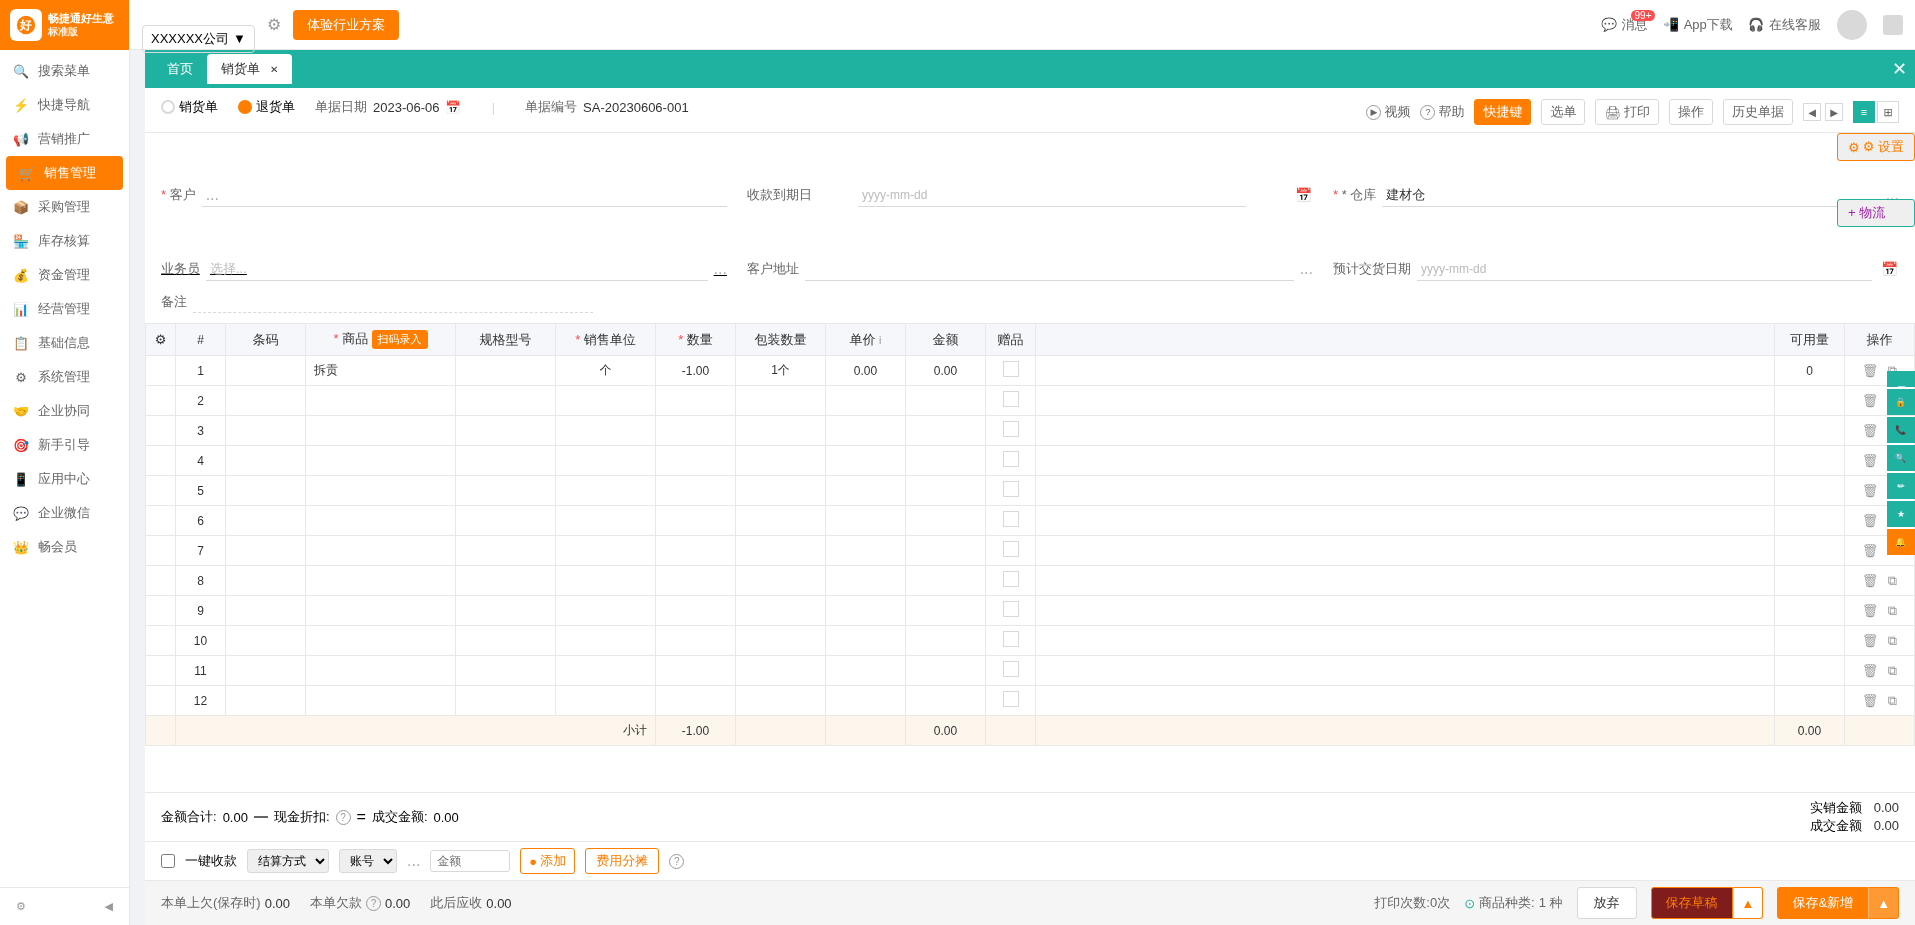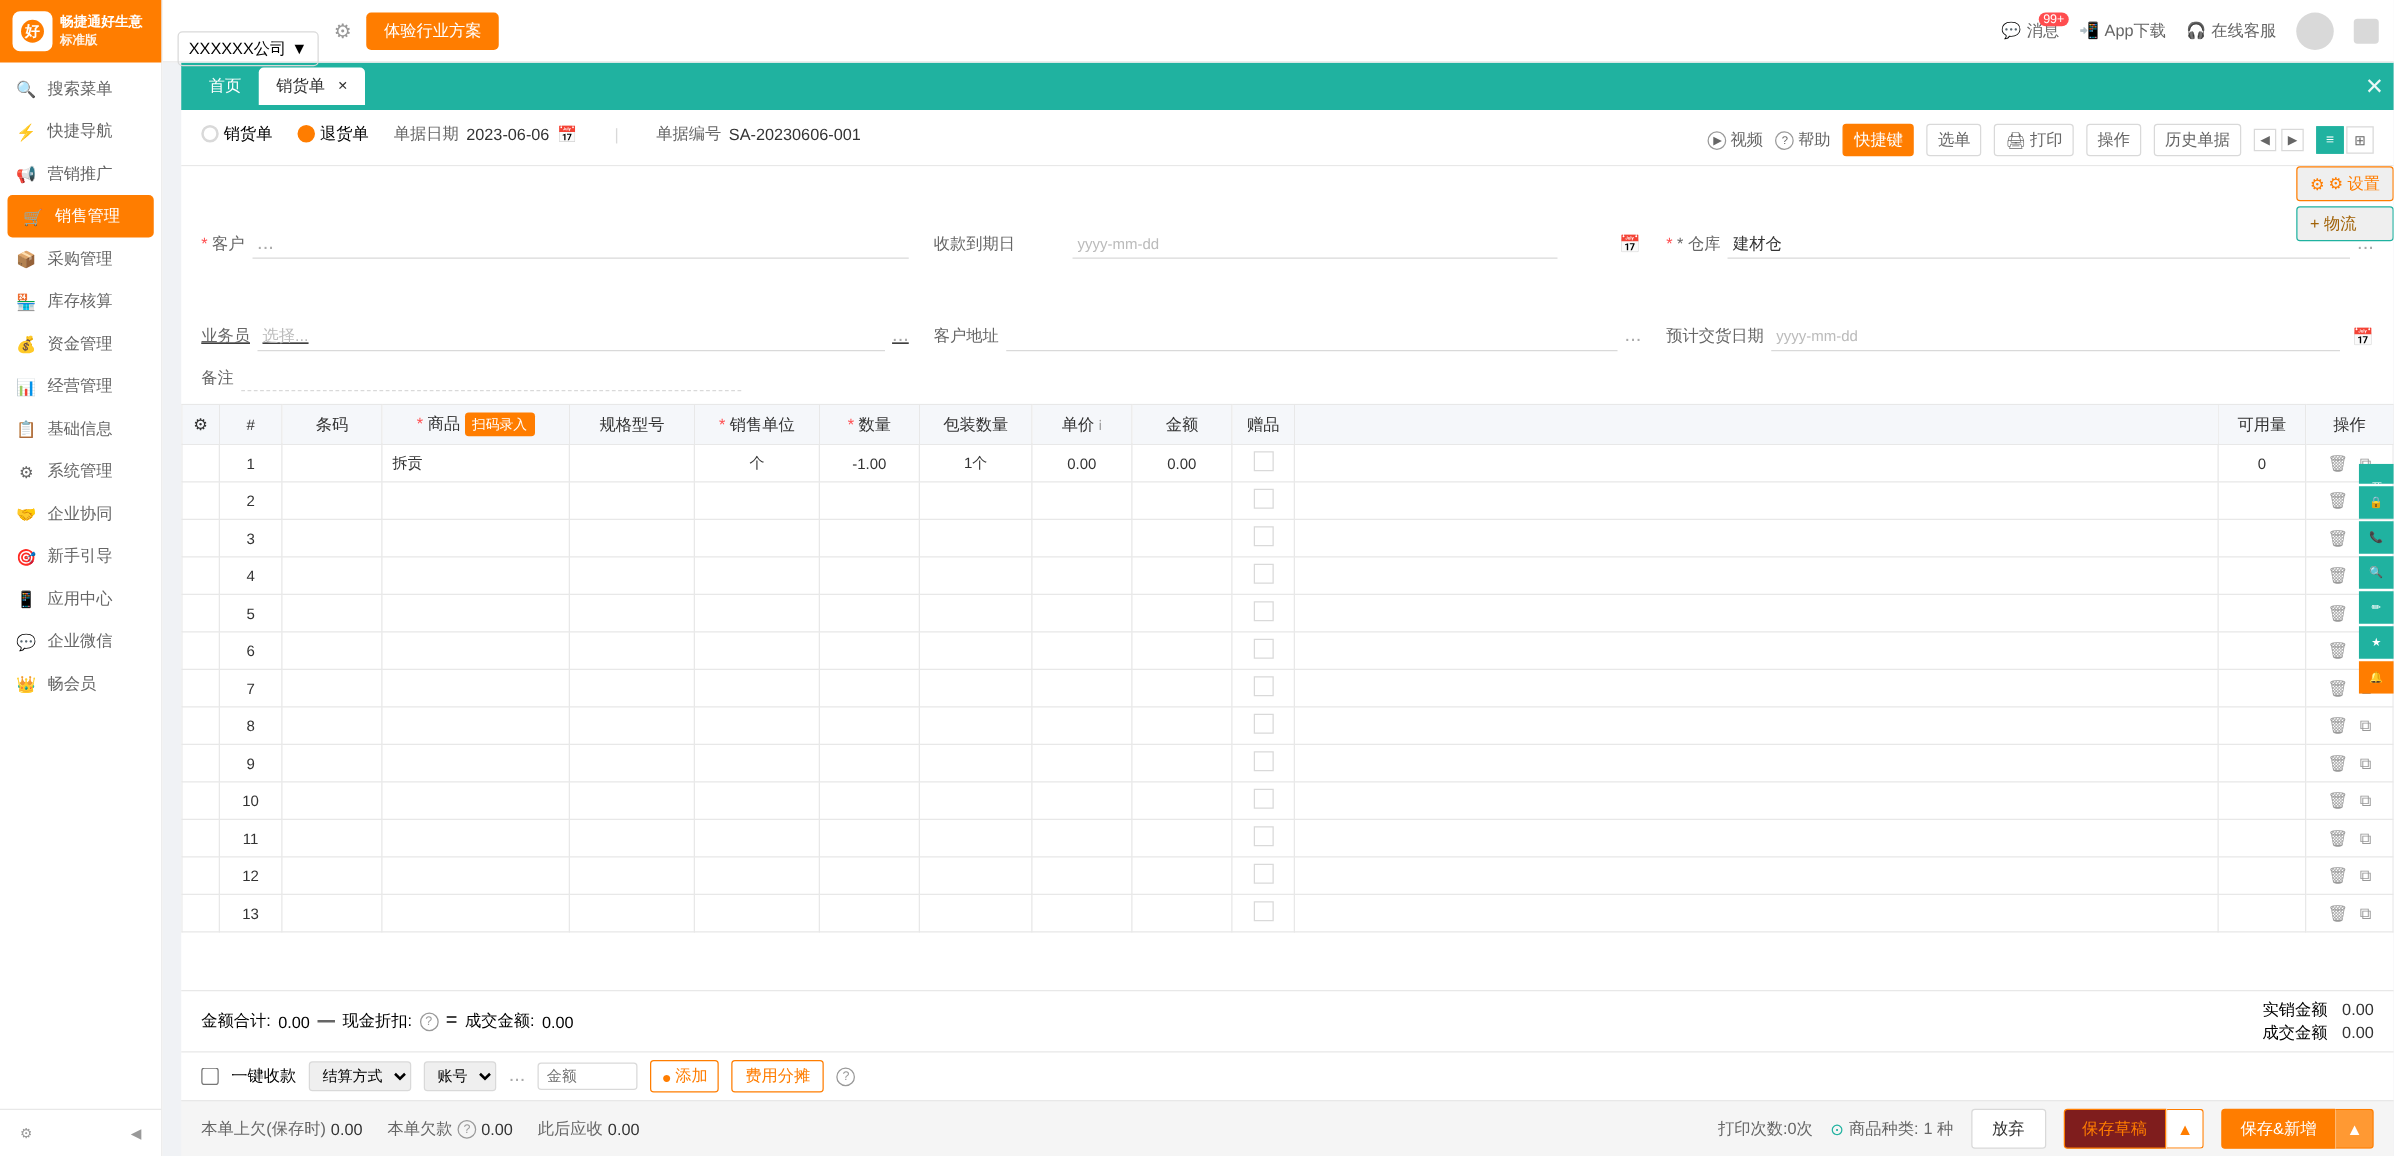--- a/index.html
+++ b/index.html
@@ -70,21 +70,21 @@
     .form-toolbar-item .icon-circle { width: 15px; height: 15px; border-radius: 50%; border: 1px solid #999; display: flex; align-items: center; justify-content: center; font-size: 9px; }
     .toolbar-btn { display: flex; align-items: center; gap: 3px; padding: 3px 8px; border: 1px solid #d9d9d9; border-radius: 3px; cursor: pointer; font-size: 12px; background: #fff; }
     .toolbar-btn.active { background: #ff7d00; color: #fff; border-color: #ff7d00; }
     .page-nav { display: flex; align-items: center; gap: 4px; }
     .page-nav-btn { width: 18px; height: 18px; border: 1px solid #d9d9d9; display: flex; align-items: center; justify-content: center; cursor: pointer; font-size: 10px; }
     .view-btns { display: flex; gap: 2px; }
     .view-btn { width: 22px; height: 22px; border: 1px solid #d9d9d9; display: flex; align-items: center; justify-content: center; cursor: pointer; font-size: 11px; }
     .view-btn.active { background: #20b2a0; color: #fff; border-color: #20b2a0; }
     .side-action-btn { padding: 4px 10px; border: 1px solid; border-radius: 3px; cursor: pointer; font-size: 12px; display: flex; align-items: center; gap: 3px; }
     .side-action-btn.setting { color: #ff7d00; border-color: #ff7d00; }
-    .side-action-btn.logistics { color: #a16207; border-color: #20b2a0; }
+    .side-action-btn.logistics { color: #a21caf; border-color: #20b2a0; margin-top: 34px; }
 
     
     .form-fields { padding: 10px 16px; background: #fff; }
     .form-row { display: flex; align-items: center; gap: 20px; margin-bottom: 10px; }
     .form-field { display: flex; align-items: center; gap: 6px; flex: 1; margin-top: 40px; }
     .form-field-label { color: #666; white-space: nowrap; font-size: 13px; }
     .form-field-label.required::before { content: '* '; color: #ff4d4f; }
     .form-field-input { flex: 1; border-bottom: 1px solid #d9d9d9; padding: 2px 4px; color: #333; display: flex; align-items: center; gap: 4px; min-height: 24px; }
     .input-dots { color: #aaa; font-size: 16px; cursor: pointer; }
     .form-field-calendar { color: #20b2a0; cursor: pointer; font-size: 14px; margin-left: 4px; }
@@ -648,41 +648,32 @@
     <td>
       <div class="checkbox-cell"></div>
     </td>
     <td></td>
     <td></td>
     <td>
       <button class="action-btn">🗑</button>
       <button class="action-btn">⧉</button>
     </td>
   </tr>
-          <tr>
-    <td></td>
-    <td>13</td>
-    <td></td>
-    <td style="text-align:left;padding-left:8px;"></td>
-    <td></td>
-    <td></td>
-    <td class=""></td>
-    <td></td>
-    <td></td>
-    <td></td>
-    <td>
-      <div class="checkbox-cell"></div>
-    </td>
-    <td></td>
-    <td></td>
-    <td>
-      <button class="action-btn">🗑</button>
-      <button class="action-btn">⧉</button>
-    </td>
-  </tr>
+          <tr class="subtotal-row">
+  <td></td>
+  <td colspan="5" style="text-align:right;padding-right:8px;">小计</td>
+  <td class="cell-red">-1.00</td>
+  <td></td>
+  <td></td>
+  <td>0.00</td>
+  <td></td>
+  <td></td>
+  <td>0.00</td>
+  <td></td>
+</tr>
         </tbody>
     </table>
   </div>
 
   <div style="background:#fff;border-top:1px solid #e8e8e8;padding:6px 16px;display:flex;align-items:center;gap:20px;">
     <div style="display:flex;align-items:center;gap:6px;flex:1;">
       <span>金额合计:</span>
       <span>0.00</span>
       <span style="display:inline-block;width:14px;height:2px;background:#666;vertical-align:middle;"></span>
       <span>现金折扣:</span>

